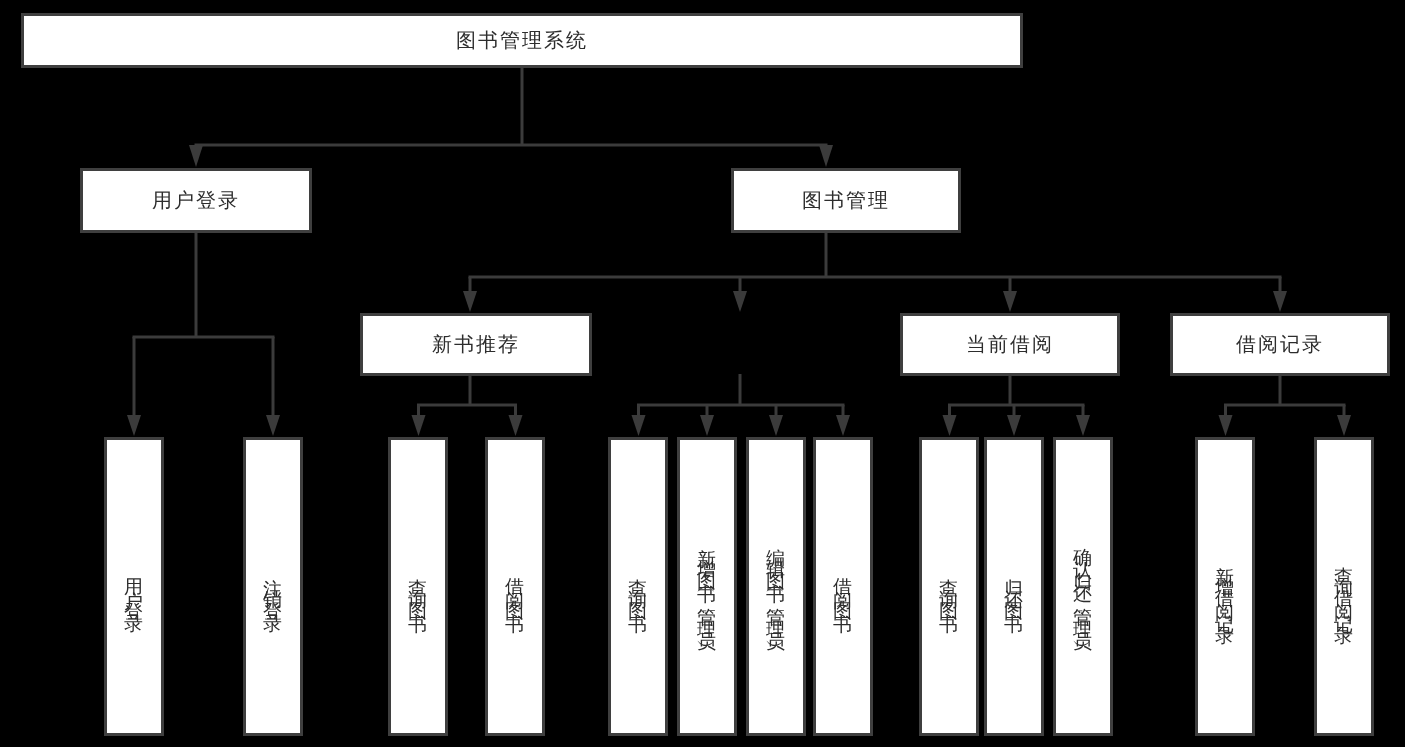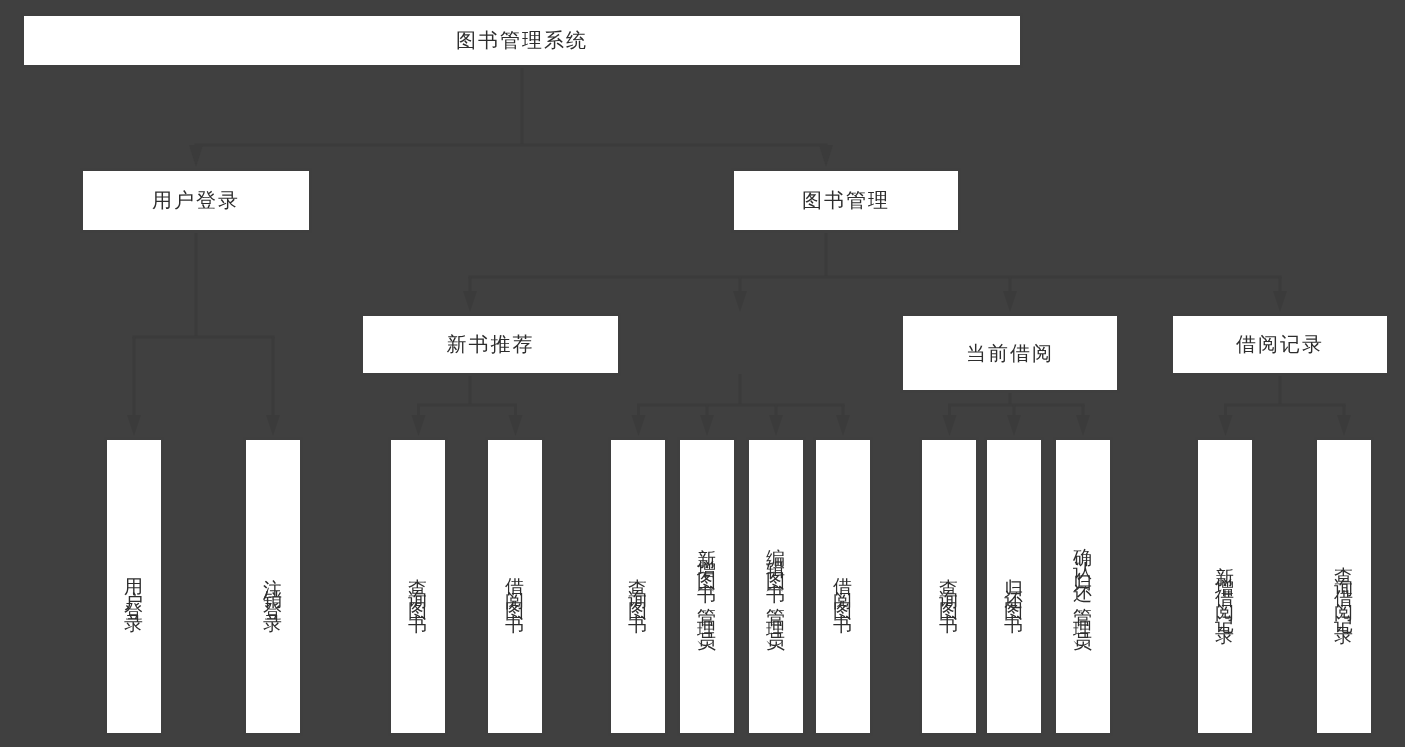--- a/index.html
+++ b/index.html
@@ -4,21 +4,21 @@
 <style>
   html, body {
     margin: 0;
     padding: 0;
     background: #ffffff;
   }
   .canvas {
     position: relative;
     width: 1405px;
     height: 747px;
-    background: #404040;
+    background: #000000;
     overflow: hidden;
     font-family: "Liberation Sans", sans-serif;
   }
   .connectors {
     position: absolute;
     left: 0;
     top: 0;
     width: 1405px;
     height: 747px;
   }
@@ -127,24 +127,24 @@
     <span class="hlbl">图书管理系统</span>
   </div>
 
   <div class="box" style="left:80px; top:168px; width:232px; height:65px;">
     <span class="hlbl">用户登录</span>
   </div>
   <div class="box" style="left:711px; top:168px; width:230px; height:65px;margin-left:20px;">
     <span class="hlbl">图书管理</span>
   </div>
 
-  <div class="box" style="left:360px; top:313px; width:261px; height:63px;justify-content:center;">
+  <div class="box" style="left:360px; top:313px; width:232px; height:63px;justify-content:center;">
     <span class="hlbl">新书推荐</span>
   </div>
-  <div class="box" style="left:900px; top:313px; width:220px; height:80px;">
+  <div class="box" style="left:900px; top:313px; width:220px; height:63px;">
     <span class="hlbl">当前借阅</span>
   </div>
   <div class="box" style="left:1170px; top:313px; width:220px; height:63px;font-family:Liberation Serif, serif;">
     <span class="hlbl">借阅记录</span>
   </div>
 
   <div class="box" style="left:104px; top:437px; width:60px; height:299px;">
     <span class="vlbl">用户登录</span>
   </div>
   <div class="box" style="left:243px; top:437px; width:60px; height:299px;">

